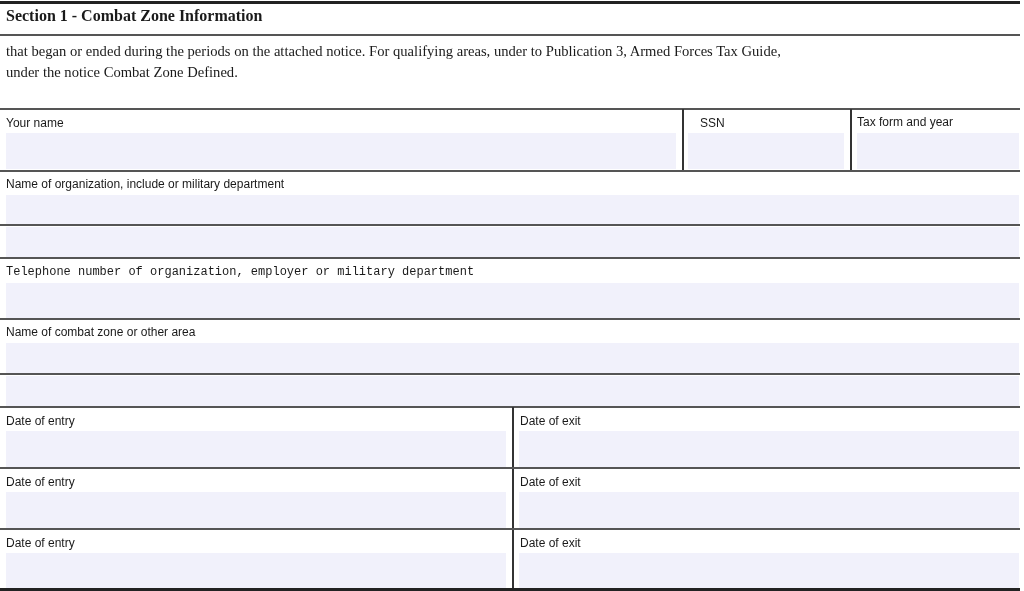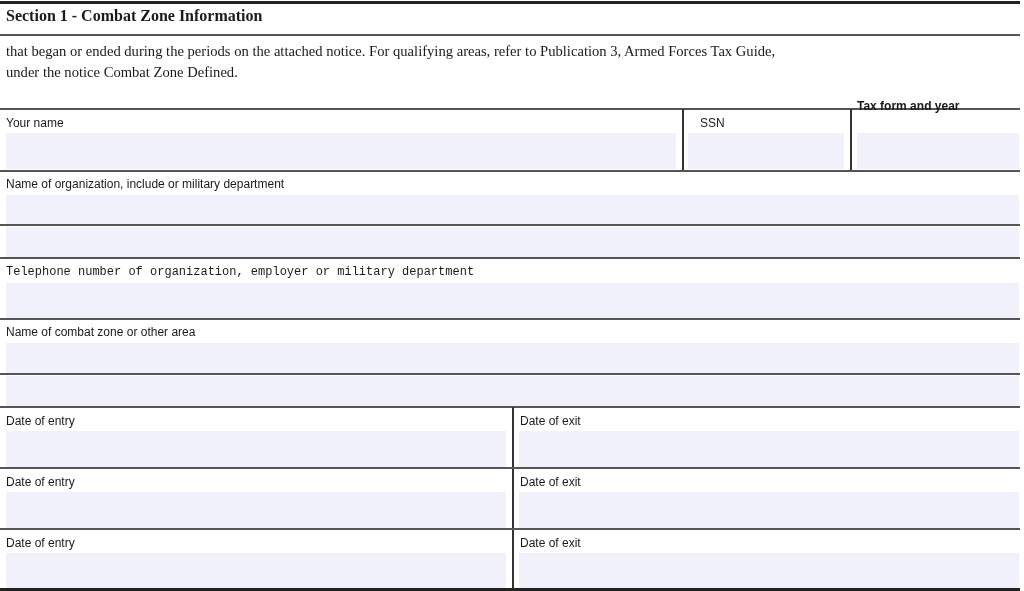--- a/index.html
+++ b/index.html
@@ -17,32 +17,32 @@
            font-family:"Liberation Sans", sans-serif; font-size:14px; box-sizing:border-box; }
 </style>
 </head>
 <body>
 
 <div class="hline thick" style="top:1px;"></div>
 <div class="abs title">Section 1 - Combat Zone Information</div>
 <div class="hline" style="top:34px;"></div>
 
 <div class="abs para">
-  <div>that began or ended during the periods on the attached notice. For qualifying areas, refer to Publication 3, Armed Forces Tax Guide,</div>
+  <div>that began or ended during the periods on the attached notice. For qualifying areas, under to Publication 3, Armed Forces Tax Guide,</div>
   <div>under the notice Combat Zone Defined.</div>
 </div>
 <div class="hline" style="top:108px;"></div>
 
 <div class="label" style="left:6px; top:115px;">Your name</div>
 <input class="field" style="left: 6px; top: 133px; width: 670px; height: 36px;" value="">
 <div class="vline" style="left:682px; top:109px; height:62px;"></div>
 <div class="label" style="left:688px; top:115px;margin-left:12px;">SSN</div>
 <input class="field" style="left: 688px; top: 133px; width: 156px; height: 36px;" value="">
 <div class="vline" style="left:850px; top:109px; height:62px;"></div>
-<div class="label" style="left:857px; top:98px;font-weight:bold;">Tax form and year</div>
+<div class="label" style="left:857px; top:114px;">Tax form and year</div>
 <input class="field" style="left: 857px; top: 133px; width: 162px; height: 36px;" value="">
 <div class="hline" style="top:170px;"></div>
 
 <div class="label" style="left:6px; top:176px;">Name of organization, include or military department</div>
 <input class="field" style="left: 6px; top: 195px; width: 1013px; height: 29px;" value="">
 <div class="hline" style="top:224px;"></div>
 <input class="field" style="left: 6px; top: 227px; width: 1013px; height: 30px;" value="">
 <div class="hline" style="top:257px;"></div>
 
 <div class="label" style="left:6px; top:264px;font-family:Liberation Mono, monospace;">Telephone number of organization, employer or military department</div>

